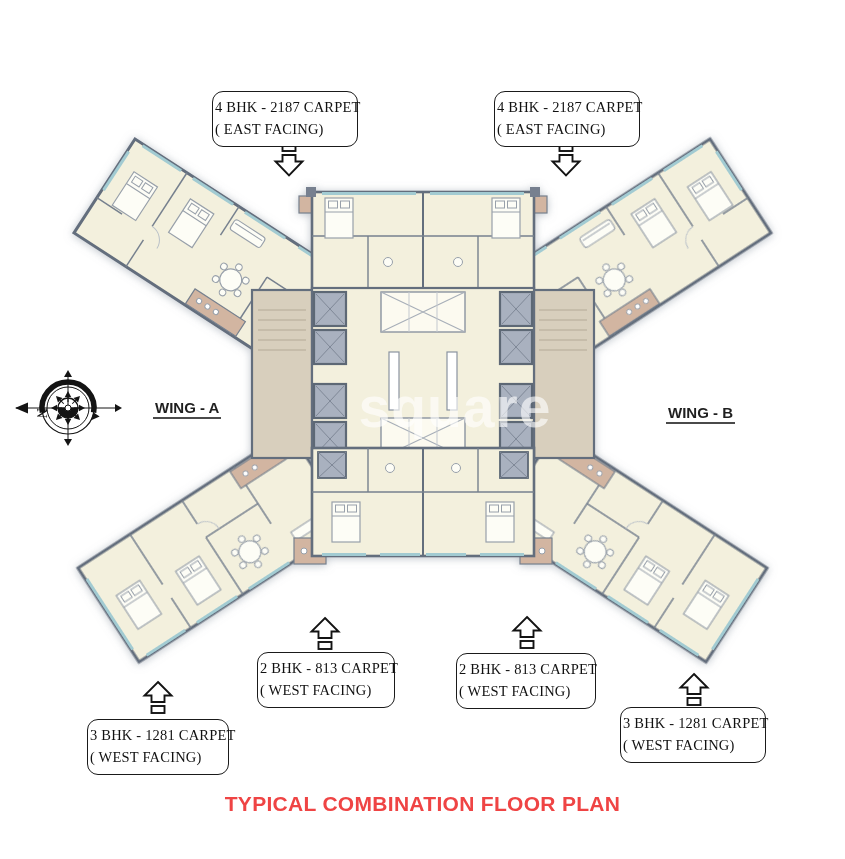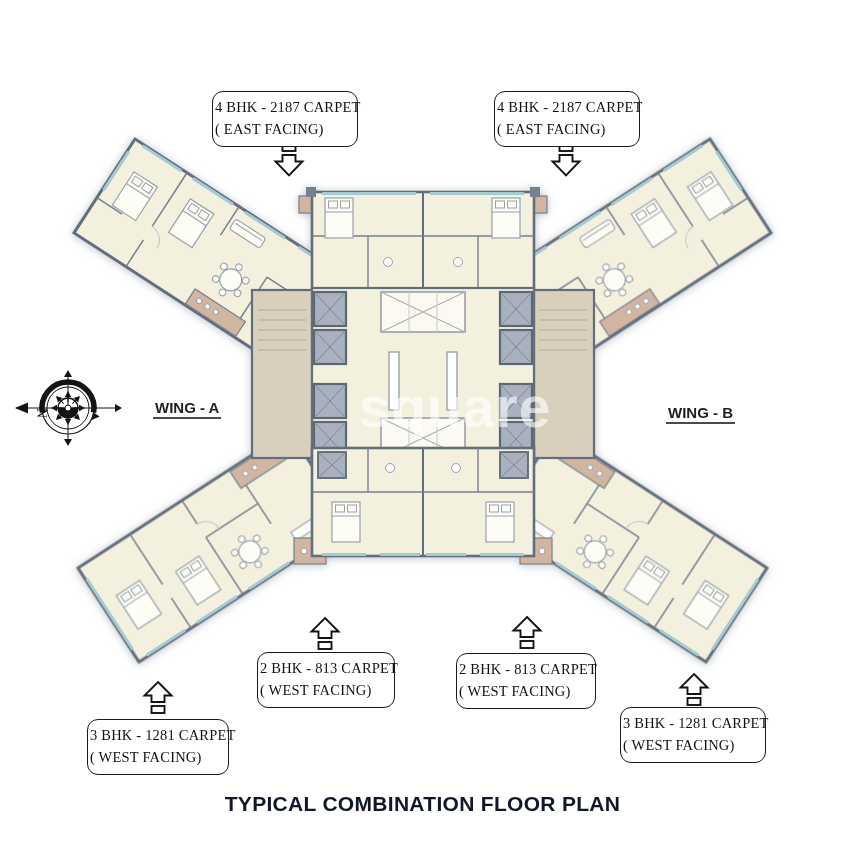--- a/index.html
+++ b/index.html
@@ -6,21 +6,21 @@
   .stage{position:relative;width:845px;height:859px;background:#ffffff;overflow:hidden;
          font-family:"Liberation Serif",serif;color:#111;}
   svg.plan{position:absolute;left:0;top:0;}
   .label-box{position:absolute;background:#fff;border:1.6px solid #1a1a1a;border-radius:11px;
              font-size:14.5px;line-height:1.5;padding:5px 2px;
              box-sizing:border-box;letter-spacing:.2px;white-space:nowrap;}
   .wing-label{position:absolute;font-family:"Liberation Sans",sans-serif;font-weight:bold;
               font-size:15px;color:#1f1f1f;border-bottom:2px solid #4a4a4a;padding:0 2px 1px;}
   .plan-title{position:absolute;left:0;right:0;top:792px;text-align:center;
               font-family:"Liberation Sans",sans-serif;font-weight:bold;font-size:21px;
-              letter-spacing:.3px;color:#0f172a;}
+              letter-spacing:.3px;color:#ef4444;}
 </style>
 </head>
 <body>
 
 <div class="stage">
 
 <svg class="plan" width="845" height="859" viewBox="0 0 845 859">
   <defs>
     <filter id="soft" x="-8%" y="-8%" width="116%" height="116%">
       <feDropShadow dx="0" dy="1" stdDeviation="4" flood-color="#8893a0" flood-opacity="0.55"></feDropShadow>

